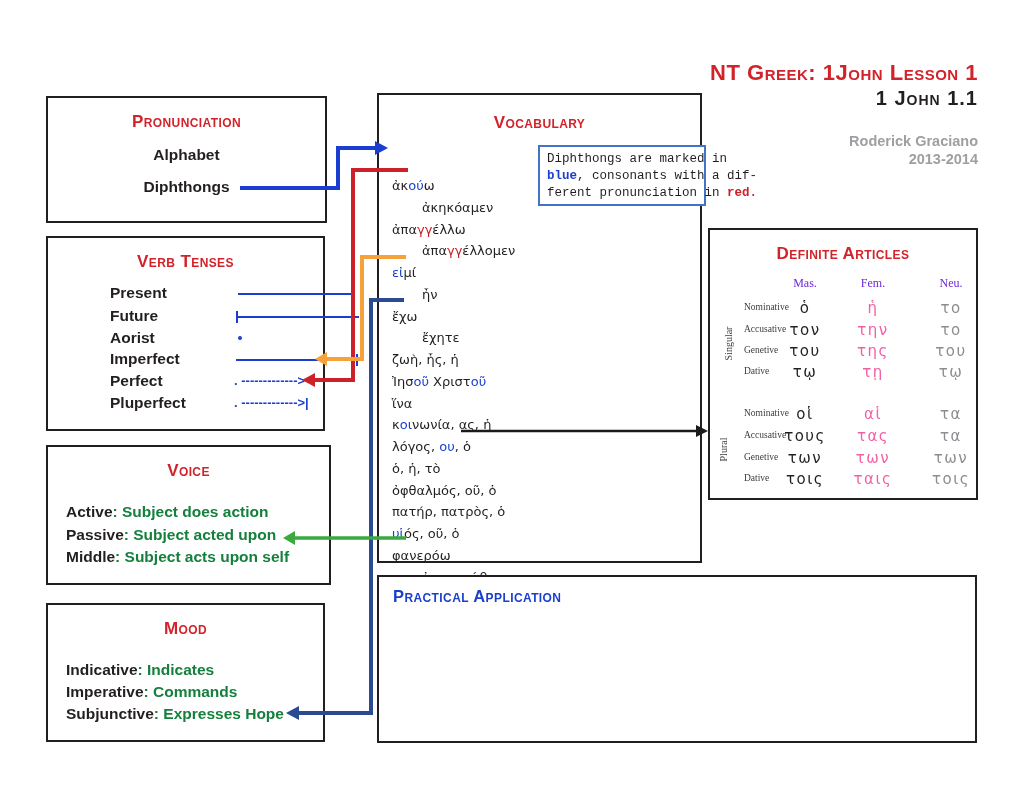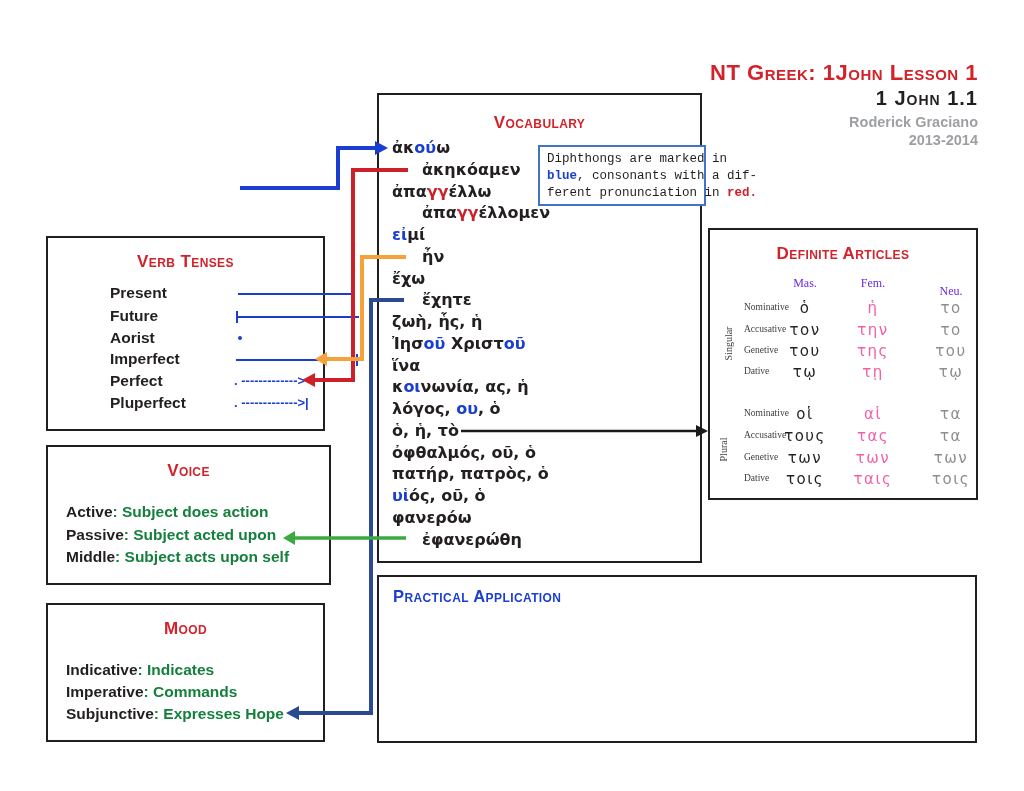--- a/index.html
+++ b/index.html
@@ -7,38 +7,38 @@
         font-family:"Liberation Sans",sans-serif;color:#231f20;}
   .box{position:absolute;border:2px solid #231f20;background:#ffffff;box-sizing:border-box;}
   .sc{font-variant:small-caps;}
   .box-title{position:absolute;left:0;right:0;top:14px;text-align:center;
              font-weight:bold;font-size:17px;letter-spacing:.4px;color:#d2232a;}
   .greek{font-family:"DejaVu Sans",sans-serif;}
   
   #header{position:absolute;top:60px;right:46px;text-align:right;}
   #main-title{font-weight:bold;font-size:22px;letter-spacing:.5px;color:#d2232a;line-height:26px;}
   #sub-title{font-weight:bold;font-size:20px;letter-spacing:1px;color:#231f20;line-height:24px;}
-  #credits{margin-top:3px;font-weight:bold;font-size:14.5px;color:#9d9fa2;line-height:18px;}
+  #credits{margin-top:22px;font-weight:bold;font-size:14.5px;color:#9d9fa2;line-height:18px;}
   
   .center-line{position:absolute;left:0;right:0;text-align:center;font-weight:bold;font-size:15.5px;}
   
   .t-row{position:absolute;left:0;right:0;height:22px;margin-left:44px;}
   .t-label{position:absolute;left:18px;top:1px;font-weight:bold;font-size:15.5px;}
   .t-line{position:absolute;top:10px;height:2px;background:#1a3fd0;}
   .t-line.ltick::before,.t-line.rtick::after{content:"";position:absolute;top:-5px;width:2px;height:12px;background:#1a3fd0;}
   .t-line.ltick::before{left:0;}
   .t-line.rtick::after{right:0;}
   .t-dot{position:absolute;left:146px;top:8px;width:4px;height:4px;border-radius:50%;background:#1a3fd0;}
   .t-dash{position:absolute;left:142px;top:2px;font-weight:bold;font-size:13px;color:#1a3fd0;white-space:pre;}
   
   .vm-row{position:absolute;left:18px;right:4px;height:22px;font-size:15.5px;font-weight:bold;white-space:pre;}
   .vm-term{color:#231f20;}
   .vm-desc{color:#15803d;}
   
-  .vocab-item{position:absolute;height:22px;font-weight:bold;font-size:16px;white-space:pre;}
+  .vocab-item{position:absolute;height:22px;font-weight:normal;font-size:13px;white-space:pre;margin-top:40px;}
   .c-k{color:#231f20;}
   .c-b{color:#1a3fd0;}
   .c-r{color:#cc2128;}
   .c-bold{font-weight:bold;}
   
   #note-box{position:absolute;left:538px;top:145px;width:168px;height:61px;border:2px solid #4472c4;
             background:#fff;box-sizing:border-box;padding:4px 7px;font-size:12.5px;line-height:17px;color:#231f20;font-family:Liberation Mono, monospace;}
   .note-line{white-space:pre;}
   
   .da-colhead{position:absolute;font-family:"Liberation Serif",serif;font-size:12px;color:#6d28d9;
@@ -62,20 +62,27 @@
 
   <div id="header">
     <div id="main-title" class="sc">NT Greek: 1John Lesson 1</div>
     <div id="sub-title" class="sc">1 John 1.1</div>
     <div id="credits">
         <div>Roderick Graciano</div>
         <div>2013-2014</div>
       </div>
   </div>
 
+  <div class="box" style="left:46px;top:96px;width:281px;height:127px;">
+    <div class="box-title sc">Pronunciation</div>
+    <div id="pron-items">
+        <div class="center-line" style="top: 48px;">Alphabet</div>
+        <div class="center-line" style="top: 80px;">Diphthongs</div>
+      </div>
+  </div>
 
   <div class="box" style="left:46px;top:236px;width:279px;height:195px;">
     <div class="box-title sc">Verb Tenses</div>
     <div id="tense-rows">
         <div class="t-row" style="top: 45px;">
           <span class="t-label">Present</span>
           <div class="t-line" style="left: 146px; width: 116px;"></div>
         </div>
         <div class="t-row" style="top: 68px;">
           <span class="t-label">Future</span>
@@ -147,21 +154,21 @@
       <div class="note-line"><span class="c-k">Diphthongs are marked in</span></div>
       <div class="note-line"><span class="c-b c-bold">blue</span><span class="c-k">, consonants with a dif-</span></div>
       <div class="note-line"><span class="c-k">ferent pronunciation in </span><span class="c-r c-bold">red.</span></div>
     </div>
 
   <div class="box" style="left:708px;top:228px;width:270px;height:272px;">
     <div class="box-title sc">Definite Articles</div>
     <div id="da-body">
         <div class="da-colhead" style="left: 95px; top: 46px;">Mas.</div>
         <div class="da-colhead" style="left: 163px; top: 46px;">Fem.</div>
-        <div class="da-colhead" style="left: 241px; top: 54px; text-align: center;">Neu.</div>
+        <div class="da-colhead" style="left: 241px; top: 46px; text-align: center;">Neu.</div>
         <div class="da-group" style="left: 2px; top: 108px;">Singular</div>
         <div class="da-case" style="top: 72px;">Nominative</div>
         <div class="da-val greek mas" style="left: 95px; top: 69px;">ὁ</div>
         <div class="da-val greek fem" style="left: 163px; top: 69px;">ἡ</div>
         <div class="da-val greek neu" style="left: 241px; top: 69px;">το</div>
         <div class="da-case" style="top: 94px;">Accusative</div>
         <div class="da-val greek mas" style="left: 95px; top: 91px;">τον</div>
         <div class="da-val greek fem" style="left: 163px; top: 91px;">την</div>
         <div class="da-val greek neu" style="left: 241px; top: 91px;">το</div>
         <div class="da-case" style="top: 115px;">Genetive</div>

